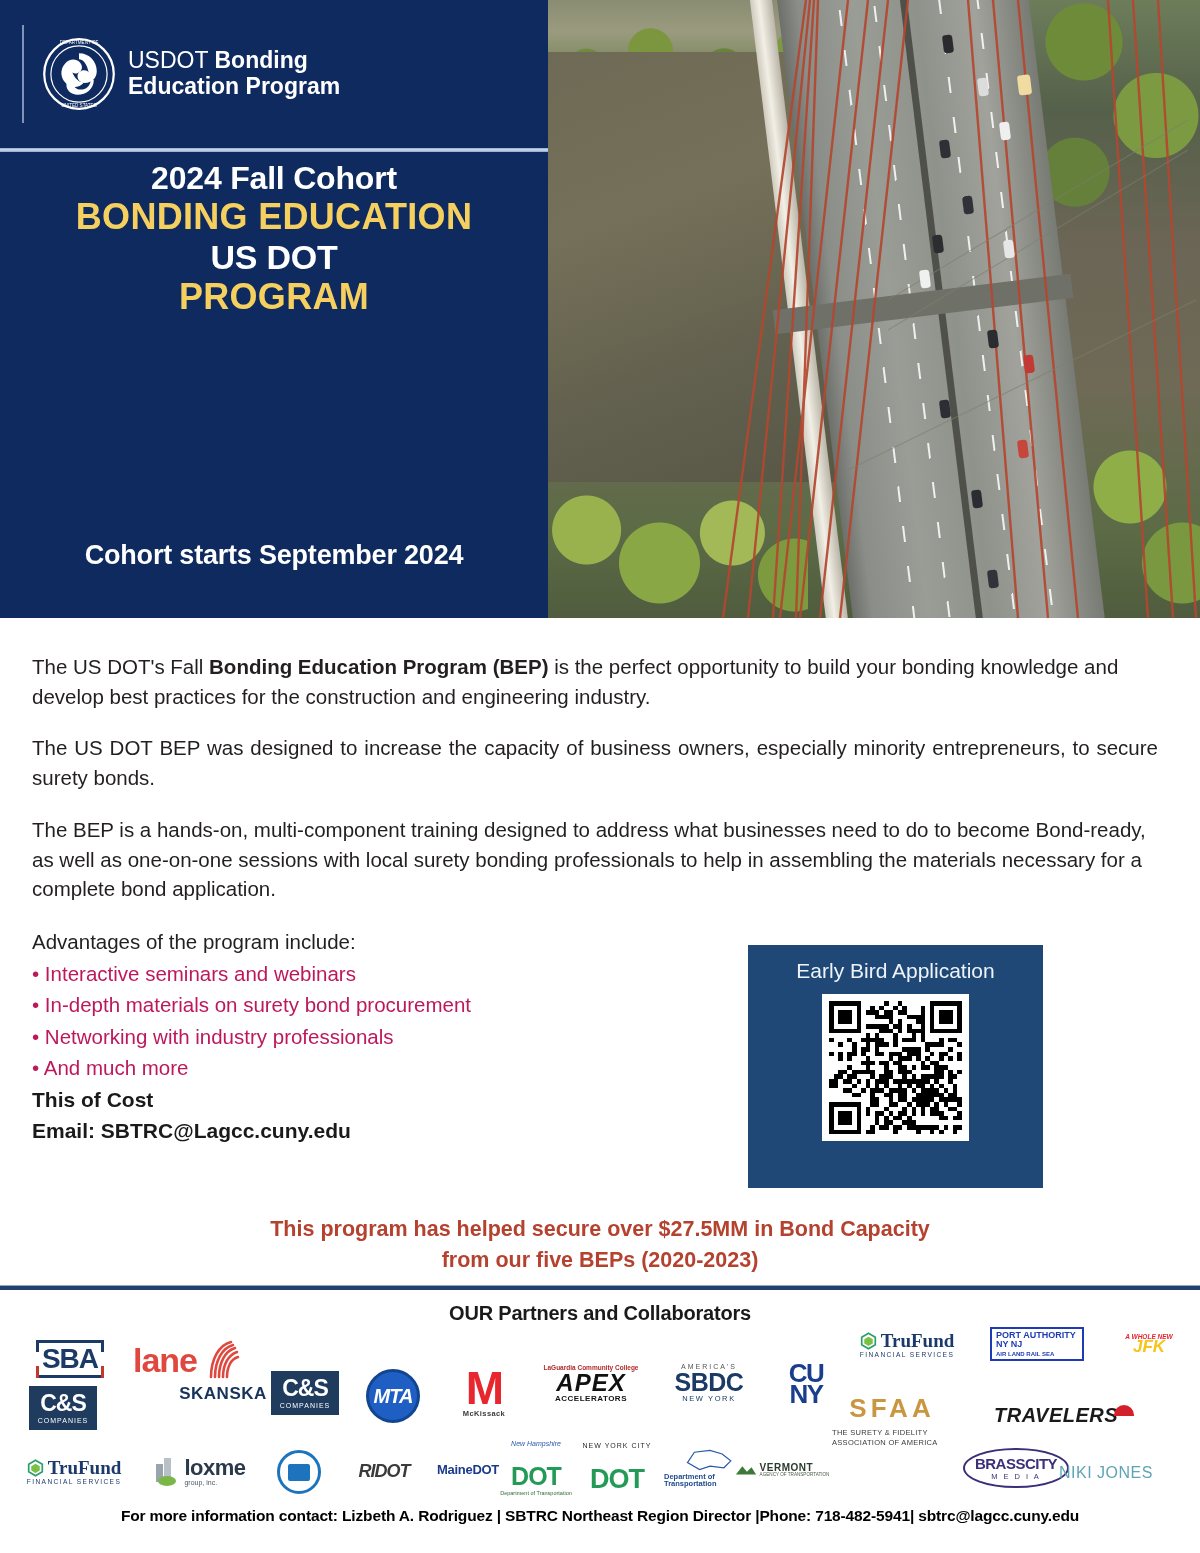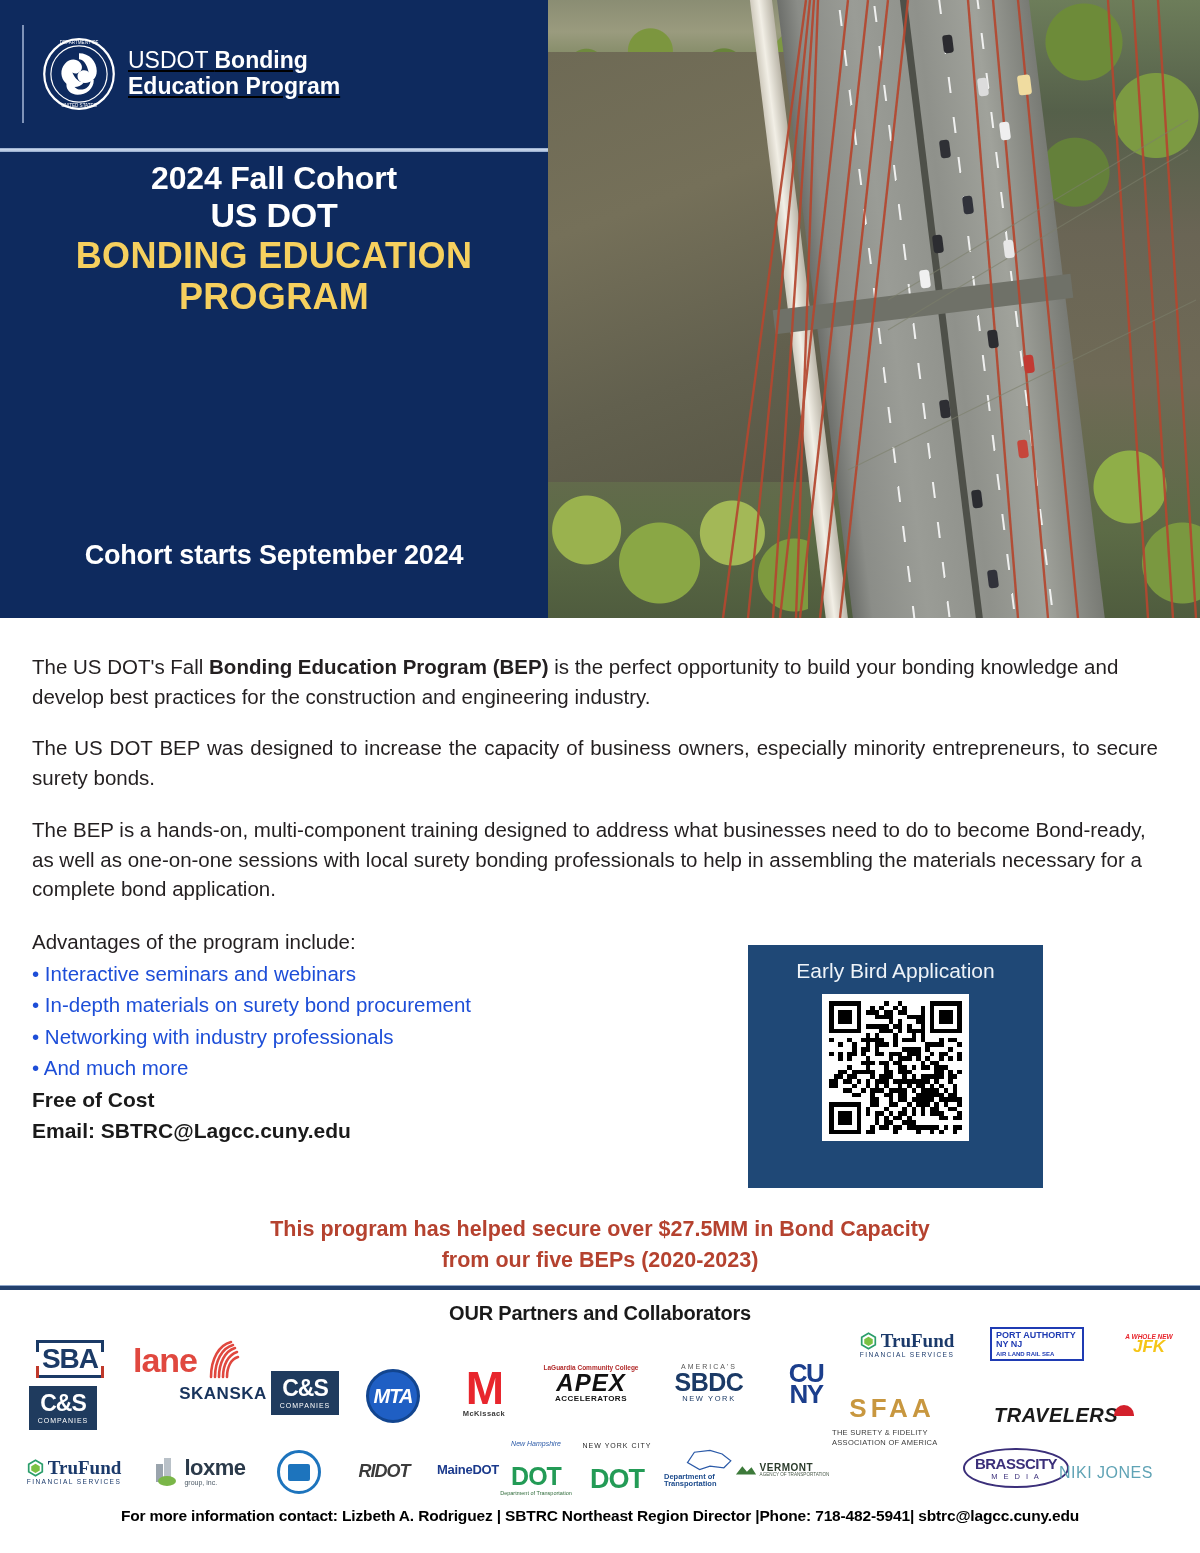--- a/index.html
+++ b/index.html
@@ -30,21 +30,21 @@
   }
   .sbtrc-sub {
     font-size: 8.6px; font-weight: bold; letter-spacing: -0.1px; margin-top: 1px;
     white-space: nowrap;
   }
   .sbtrc-rule { height: 2px; background: #7e2f3c; margin: 4px 0 5px 0; width: 186px; }
   .sbtrc-region { font-size: 17.5px; font-weight: bold; letter-spacing: 0.4px; }
 
   .brand-div { width: 2px; height: 98px; background: #7f93b8; margin: 0 18px 0 6px; flex: 0 0 2px; }
 
-  .usdot-group { display: flex; align-items: center; gap: 12px; text-decoration: underline; }
+  .usdot-group { display: flex; align-items: center; gap: 12px; }
   .dot-seal { width: 74px; height: 74px; flex: 0 0 74px; }
   .usdot-text { color: #fff; line-height: 1.12; }
   .usdot-l1 { font-size: 23px; }
   .usdot-l1 b { font-weight: bold; }
   .usdot-l1 span { font-weight: normal; }
   .usdot-l2 { font-size: 23px; font-weight: bold; }
 
   .hero-divider {
     position: absolute; left: 0; top: 148px; width: 548px; height: 4px;
     background: linear-gradient(to bottom, #8fa6c9 0%, #cfdcef 45%, #8fa6c9 100%);
@@ -135,21 +135,21 @@
   .body { position: absolute; left: 0; top: 618px; width: 1200px; height: 667px; background: #fff; }
   .body-inner { padding: 34px 42px 0 32px; }
   .para {
     font-size: 20.5px; line-height: 1.45; color: #231f20; margin-bottom: 22px;
     max-width: 1130px;
   }
   .para.justify { text-align: justify; }
   .para b { font-weight: bold; }
 
   .adv-title { font-size: 20.5px; color: #231f20; line-height: 1.54; }
-  .adv-item { font-size: 20.5px; color: #1d4ed8; line-height: 1.54; }
+  .adv-item { font-size: 20.5px; color: #be185d; line-height: 1.54; }
   .strong-line { font-size: 21px; font-weight: bold; color: #1a1a1a; line-height: 1.5; }
 
   .qr-panel {
     position: absolute; left: 748px; top: 327px; width: 295px; height: 243px;
     background: #1f4876; padding-top: 14px; text-align: center;
   }
   .qr-caption { color: #eef3f8; font-size: 21px; line-height: 1.1; }
   .qr-img {
     width: 147px; height: 147px; background: #fff; margin: 12px auto 0 auto;
     padding: 7px;
@@ -239,22 +239,22 @@
             <div class="usdot-l1"><span>USDOT </span><b>Bonding</b></div>
             <div class="usdot-l2">Education Program</div>
           </div>
         </div>
       </div>
 
       <div class="hero-divider"></div>
 
       <div class="hero-headline">
         <div class="hl-line hl-2">2024 Fall Cohort</div>
+        <div class="hl-line hl-4">BONDING EDUCATION</div>
         <div class="hl-line hl-3">US DOT</div>
-        <div class="hl-line hl-4">BONDING EDUCATION</div>
         <div class="hl-line hl-5">PROGRAM</div>
       </div>
 
       <div class="hero-starts">Cohort starts September 2024</div>
     </div>
 
     <div class="hero-photo">
       <div class="bank-top"></div>
       <div class="trees-topleft"></div>
       <div class="water"></div>
@@ -323,21 +323,21 @@
       <div class="para justify">The US DOT BEP was designed to increase the capacity of business owners, especially minority entrepreneurs, to secure surety bonds.</div>
 
       <div class="para">The BEP is a hands-on, multi-component training designed to address what businesses need to do to become Bond-ready, as well as one-on-one sessions with local surety bonding professionals to help in assembling the materials necessary for a complete bond application.</div>
 
       <div style="margin-top:8px">
         <div class="adv-title">Advantages of the program include:</div>
         <div class="adv-item">• Interactive seminars and webinars</div>
         <div class="adv-item">• In-depth materials on surety bond procurement</div>
         <div class="adv-item">• Networking with industry professionals</div>
         <div class="adv-item">• And much more</div>
-        <div class="strong-line">Free of Cost</div>
+        <div class="strong-line">This of Cost</div>
         <div class="strong-line">Email: SBTRC@Lagcc.cuny.edu</div>
       </div>
     </div>
 
     <div class="qr-panel">
       <div class="qr-caption">Early Bird Application</div>
       <div class="qr-img">
         <div class="qr-grid" id="qr-grid" style="grid-template-columns: repeat(29, 1fr); grid-template-rows: repeat(29, 1fr);">
             <i style="background: rgb(0, 0, 0);"></i>
             <i style="background: rgb(0, 0, 0);"></i>

